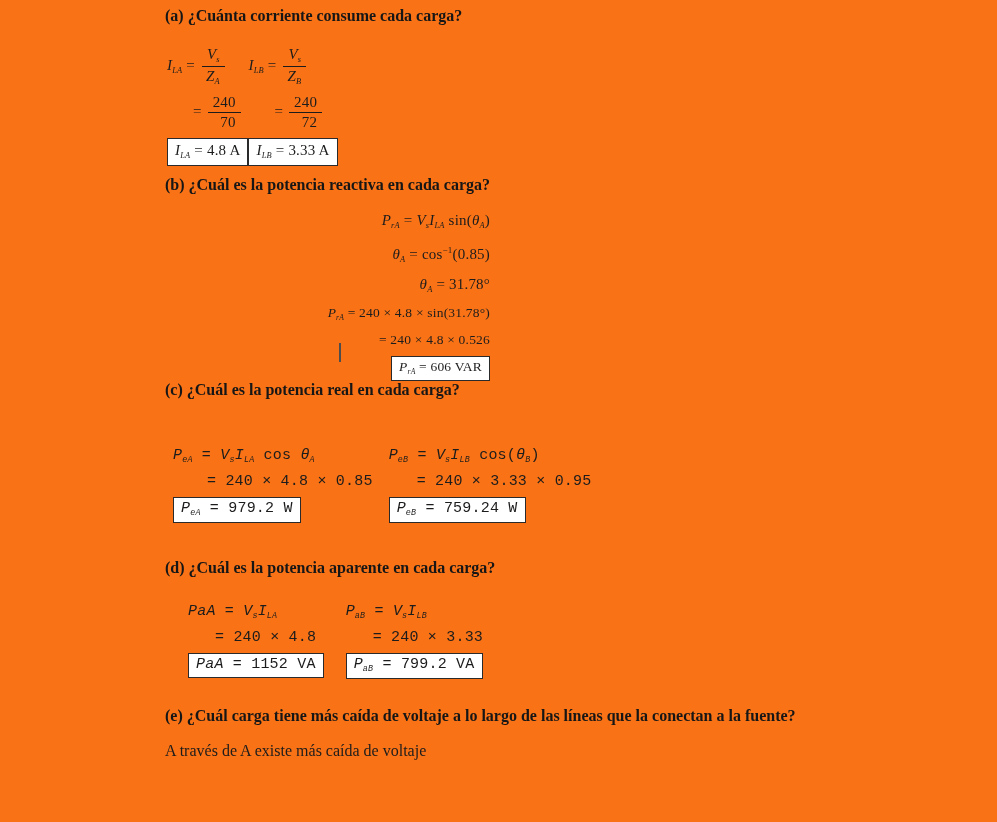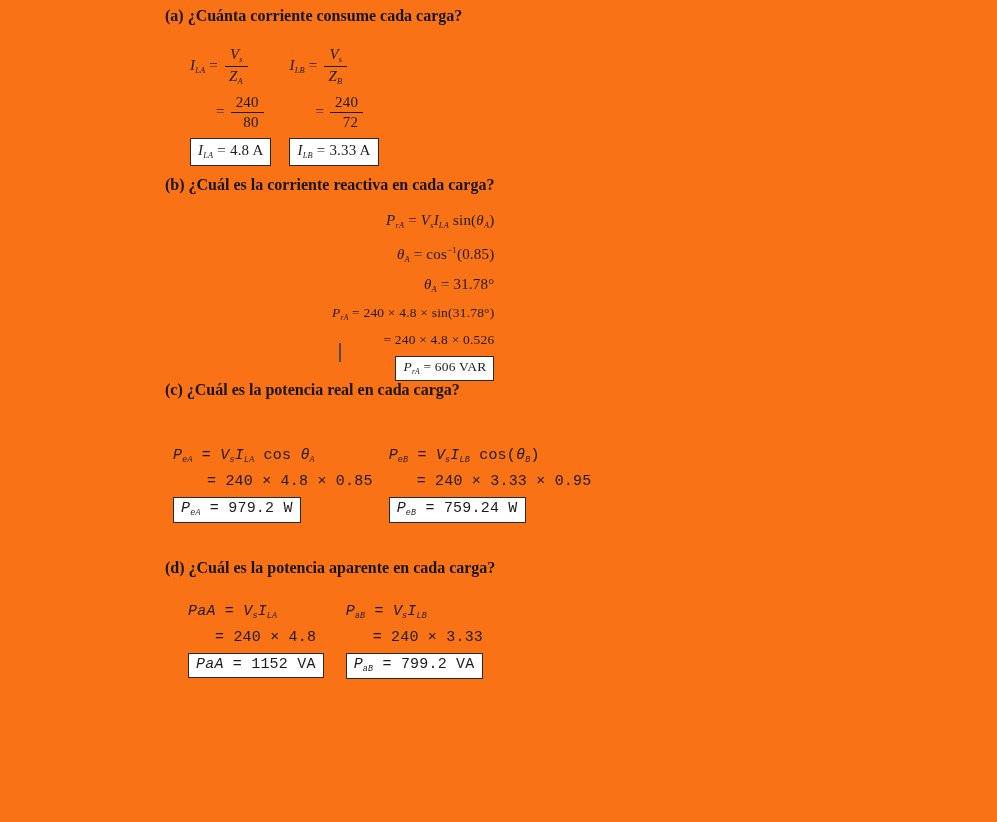--- a/index.html
+++ b/index.html
@@ -24,21 +24,21 @@
     font-size: 16px;
     font-weight: bold;
     line-height: 1.5;
     color: #161616;
   }
 
   .eq-area { display: flex; }
   .eq-area.cols { flex-direction: row; align-items: flex-start; }
   .eq-area.stack { flex-direction: column; text-align: right; }
 
-  .sec-a .eq-area { margin-top: 18px; margin-left: 25px; gap: 18px; }
+  .sec-a .eq-area { margin-top: 18px; margin-left: 2px; }
   .sec-b .eq-area { margin-top: 13px; margin-left: 20px; }
   .sec-c .eq-area { margin-top: 44px; margin-left: 8px;  gap: 16px; }
   .sec-d .eq-area { margin-top: 22px; margin-left: 23px; gap: 22px; }
 
   .eq-col { display: flex; flex-direction: column; }
 
   .eq-line {
     font-size: 15px;
     line-height: 20px;
     margin-bottom: 7px;
@@ -103,40 +103,40 @@
   <section class="sec sec-a">
     <h2 class="q">(a) ¿Cuánta corriente consume cada carga?</h2>
     <div class="eq-area cols">
         <div class="eq-col">
           <div class="eq-line"><i>I</i><sub>LA</sub> = <span class="frac">
               <span class="fr-num"><i>V</i><sub>s</sub></span>
               <span class="fr-den"><i>Z</i><sub>A</sub></span>
             </span></div>
           <div class="eq-line" style="margin-left: 26px;">= <span class="frac">
               <span class="fr-num">240</span>
-              <span class="fr-den">80</span>
+              <span class="fr-den">70</span>
             </span></div>
           <div class="eq-line"><span class="eq-box"><i>I</i><sub>LA</sub> = 4.8 A</span></div>
         </div>
         <div class="eq-col">
           <div class="eq-line"><i>I</i><sub>LB</sub> = <span class="frac">
               <span class="fr-num"><i>V</i><sub>s</sub></span>
               <span class="fr-den"><i>Z</i><sub>B</sub></span>
             </span></div>
           <div class="eq-line" style="margin-left: 26px;">= <span class="frac">
               <span class="fr-num">240</span>
               <span class="fr-den">72</span>
             </span></div>
           <div class="eq-line"><span class="eq-box"><i>I</i><sub>LB</sub> = 3.33 A</span></div>
         </div>
       </div>
   </section>
 
   <section class="sec sec-b">
-    <h2 class="q">(b) ¿Cuál es la corriente reactiva en cada carga?</h2>
+    <h2 class="q">(b) ¿Cuál es la potencia reactiva en cada carga?</h2>
     <div class="eq-area stack">
         <div class="eq-line"><i>P</i><sub>rA</sub> = <i>V</i><sub>s</sub><i>I</i><sub>LA</sub> sin(<i>θ</i><sub>A</sub>)</div>
         <div class="eq-line"><i>θ</i><sub>A</sub> = cos<sup>−1</sup>(0.85)</div>
         <div class="eq-line"><i>θ</i><sub>A</sub> = 31.78°</div>
         <div class="eq-line small" style="margin-left: 8px;"><i>P</i><sub>rA</sub> = 240 × 4.8 × sin(31.78°)</div>
         <div class="eq-line small" style="margin-left: 18px;">= 240 × 4.8 × 0.526</div>
         <div class="eq-line small"><span class="eq-box"><i>P</i><sub>rA</sub> = 606 VAR</span></div>
       </div>
   </section>
 
@@ -167,14 +167,18 @@
           <div class="eq-line"><span class="eq-box"><i>PaA</i> = 1152 VA</span></div>
         </div>
         <div class="eq-col">
           <div class="eq-line"><i>P</i><sub>aB</sub> = <i>V</i><sub>s</sub><i>I</i><sub>LB</sub></div>
           <div class="eq-line" style="margin-left: 27px;">= 240 × 3.33</div>
           <div class="eq-line"><span class="eq-box"><i>P</i><sub>aB</sub> = 799.2 VA</span></div>
         </div>
       </div>
   </section>
 
+  <section class="sec sec-e">
+    <h2 class="q">(e) ¿Cuál carga tiene más caída de voltaje a lo largo de las líneas que la conectan a la fuente?</h2>
+    <p class="answer">A través de A existe más caída de voltaje</p>
+  </section>
 
 </div>
 
 </body></html>

